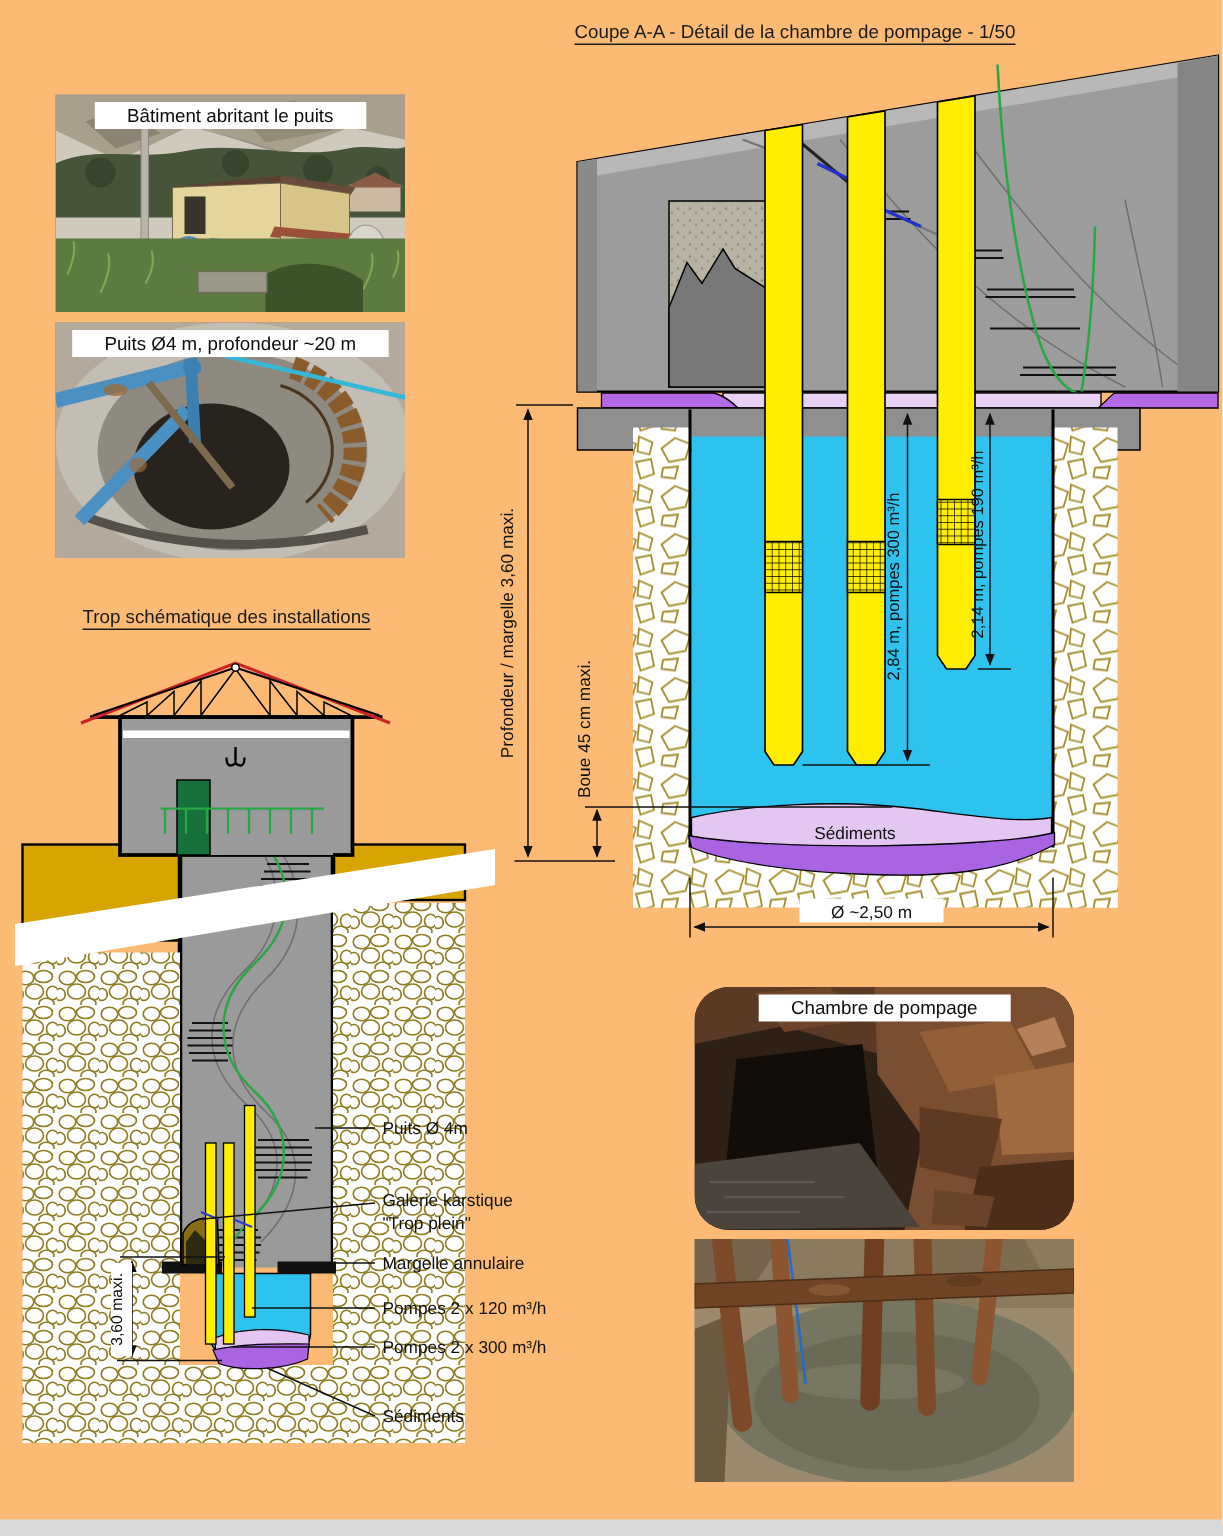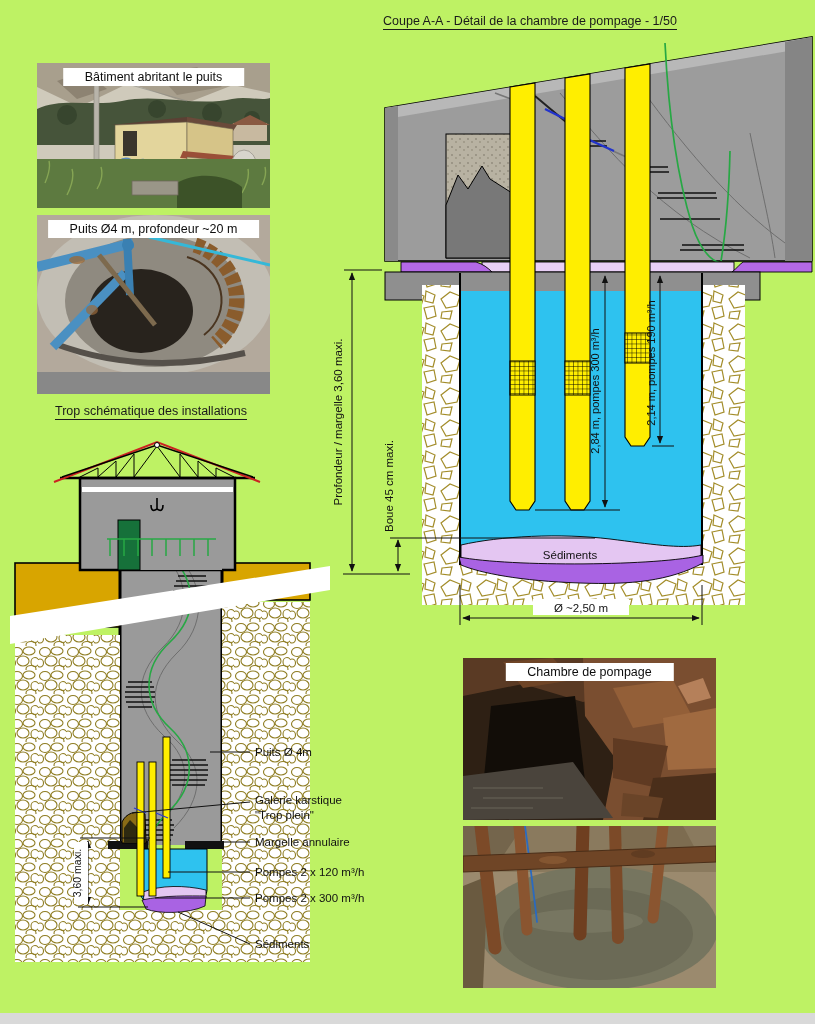--- a/index.html
+++ b/index.html
@@ -1,16 +1,16 @@
 <!DOCTYPE html>
 <html><head>
 <meta charset="utf-8">
 <style>
   html,body{margin:0;padding:0;background:#fff;}
-  #page{position:relative;width:815px;height:1024px;background:#bef264;overflow:hidden;
+  #page{position:relative;width:815px;height:1024px;background:#fdba74;overflow:hidden;
         font-family:"Liberation Sans", sans-serif;color:#111;text-align:right;}
   .abs{position:absolute;}
   .doc-title{font-size:12.5px;color:#1a1a1a;border-bottom:1.2px solid #1a1a1a;
              padding-bottom:1px;white-space:nowrap;}
   .photo{position:absolute;overflow:hidden;background:#888;}
   .photo svg{display:block;}
   .caption{position:absolute;top:5px;left:50%;transform:translateX(-50%);
            background:#ffffff;padding:0 22px;font-size:12.5px;line-height:1.45;
            white-space:nowrap;color:#0d0d0d;}
   svg text{font-family:"Liberation Sans", sans-serif;fill:#111;}
@@ -50,21 +50,21 @@
       <rect x="57" y="8" width="5" height="92" fill="#b8b4aa" stroke="#8a867c" stroke-width="0.6"></rect>
       <line x1="59" y1="12" x2="150" y2="38" stroke="#8a8a84" stroke-width="0.6"></line>
       <rect x="0" y="96" width="233" height="49" fill="#5d7a40"></rect>
       <path d="M8,120 q6,-14 4,-22 M30,132 q8,-16 5,-26 M60,126 q7,-12 4,-22 M205,130 q8,-14 6,-24 M225,122 q5,-10 3,-18" stroke="#86a554" stroke-width="1.4" fill="none"></path>
       <path d="M140,120 C160,108 190,112 205,124 L205,145 L140,145 Z" fill="#3c5228"></path>
       <rect x="95" y="118" width="46" height="14" fill="#9a9688" stroke="#70695c" stroke-width="0.8"></rect>
     </svg>
     <div class="caption">Bâtiment abritant le puits</div>
   </div>
 
-  <div class="photo" style="left:37px;top:215px;width:233px;height:179px;">
+  <div class="photo" style="left:37px;top:215px;width:233px;height:157px;">
     <svg width="233" height="157" viewBox="0 0 233 157">
       <rect width="233" height="157" fill="#b3a99c"></rect>
       <ellipse cx="118" cy="80" rx="118" ry="80" fill="#c2beb4"></ellipse>
       <ellipse cx="118" cy="86" rx="90" ry="66" fill="#8f8a80"></ellipse>
       <ellipse cx="104" cy="96" rx="52" ry="42" fill="#28231d"></ellipse>
       <path d="M158,30 A62,58 0 0 1 179,128" fill="none" stroke="#8a5c2c" stroke-width="15" stroke-dasharray="9 3"></path>
       <path d="M150,42 A48,45 0 0 1 167,120" fill="none" stroke="#4a3520" stroke-width="2"></path>
       <path d="M16,128 Q105,162 208,138" fill="none" stroke="#55504a" stroke-width="6"></path>
       <g>
         <line x1="0" y1="52" x2="96" y2="28" stroke="#4a90c2" stroke-width="10"></line>
@@ -308,21 +308,21 @@
     </g>
     <g>
       <line x1="130" y1="552" x2="130" y2="592" stroke="#111" stroke-width="1"></line>
       <line x1="372" y1="552" x2="372" y2="592" stroke="#111" stroke-width="1"></line>
       <line x1="133" y1="585" x2="369" y2="585" stroke="#111" stroke-width="1" marker-start="url(#mA)" marker-end="url(#mA)"></line>
       <rect x="203" y="566" width="96" height="16" fill="#fff"></rect>
       <text x="251" y="579" font-size="11.5" text-anchor="middle">Ø ~2,50 m</text>
     </g>
   </svg>
 
-  <div class="photo" style="left:463px;top:658px;width:253px;height:162px;">
+  <div class="photo" style="left:463px;top:658px;width:253px;height:162px;border-radius:23px;">
     <svg width="253" height="162" viewBox="0 0 253 162">
       <rect width="253" height="162" fill="#2e2014"></rect>
       <polygon points="0,0 253,0 253,40 180,30 120,44 60,26 0,38" fill="#5a3a24"></polygon>
       <polygon points="40,4 90,0 110,22 60,30" fill="#6f4527"></polygon>
       <g>
         <polygon points="120,0 253,0 253,162 140,162 152,100 122,58" fill="#7a4e30"></polygon>
         <polygon points="150,30 210,22 230,60 170,70" fill="#935f38"></polygon>
         <polygon points="200,60 253,50 253,110 205,112" fill="#a06a40"></polygon>
         <polygon points="150,80 205,88 195,130 150,120" fill="#5f3a22"></polygon>
         <polygon points="190,120 253,115 253,162 180,162" fill="#4a2e1a"></polygon>

